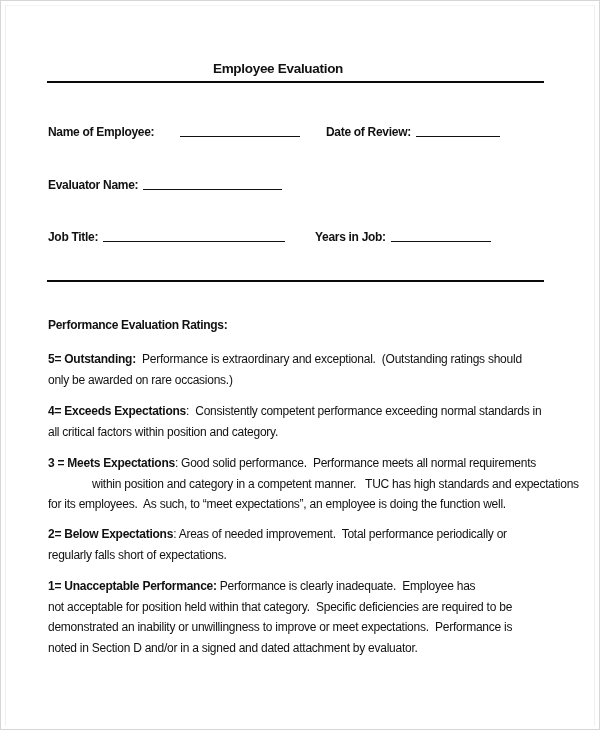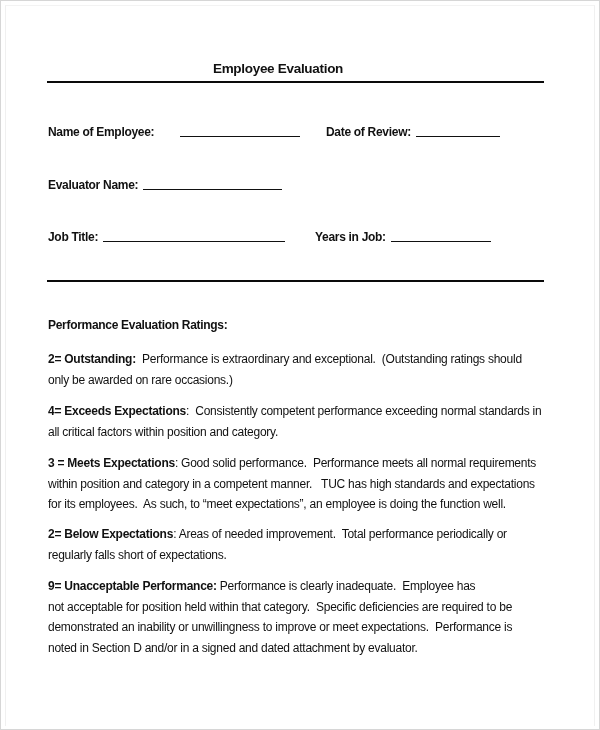--- a/index.html
+++ b/index.html
@@ -111,38 +111,38 @@
 <div class="field" style="left:315px; top:230px;">
   <span>Years in Job:</span>
   <span class="blank" style="width:100px;"></span>
 </div>
 
 <div class="rule mid"></div>
 
 <div class="heading">Performance Evaluation Ratings:</div>
 
 <div class="section" style="top:349px;">
-  <div><span class="b">2= Outstanding:</span><span style="white-space:pre;">  Performance is extraordinary and exceptional.  (Outstanding ratings should</span></div>
+  <div><span class="b">5= Outstanding:</span><span style="white-space:pre;">  Performance is extraordinary and exceptional.  (Outstanding ratings should</span></div>
   <div>only be awarded on rare occasions.)</div>
 </div>
 
 <div class="section" style="top:401px;">
   <div><span class="b">4= Exceeds Expectations</span><span style="white-space:pre;">:  Consistently competent performance exceeding normal standards in</span></div>
   <div>all critical factors within position and category.</div>
 </div>
 
 <div class="section" style="top:453px;">
   <div><span class="b">3 = Meets Expectations</span><span style="white-space:pre;">: Good solid performance.  Performance meets all normal requirements</span></div>
-  <div style="white-space:pre;">within position and category in a competent manner.   TUC has high standards and expectations</div>
+  <div style="white-space:pre;margin-left:44px;">within position and category in a competent manner.   TUC has high standards and expectations</div>
   <div style="white-space:pre;">for its employees.  As such, to “meet expectations”, an employee is doing the function well.</div>
 </div>
 
 <div class="section" style="top:524px;">
   <div><span class="b">2= Below Expectations</span><span style="white-space:pre;">: Areas of needed improvement.  Total performance periodically or</span></div>
   <div>regularly falls short of expectations.</div>
 </div>
 
 <div class="section" style="top:576px;">
-  <div><span class="b">9= Unacceptable Performance:</span><span style="white-space:pre;"> Performance is clearly inadequate.  Employee has</span></div>
+  <div><span class="b">1= Unacceptable Performance:</span><span style="white-space:pre;"> Performance is clearly inadequate.  Employee has</span></div>
   <div style="white-space:pre;">not acceptable for position held within that category.  Specific deficiencies are required to be</div>
   <div style="white-space:pre;">demonstrated an inability or unwillingness to improve or meet expectations.  Performance is</div>
   <div>noted in Section D and/or in a signed and dated attachment by evaluator.</div>
 </div>
 
 </body></html>

